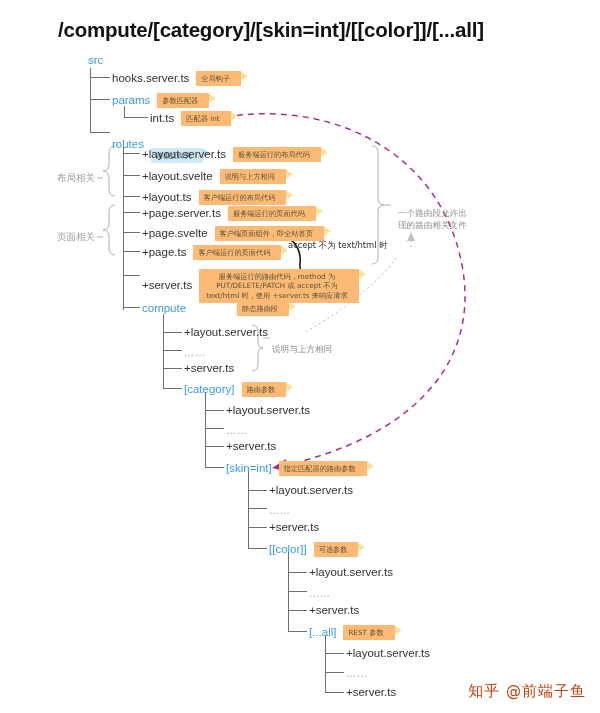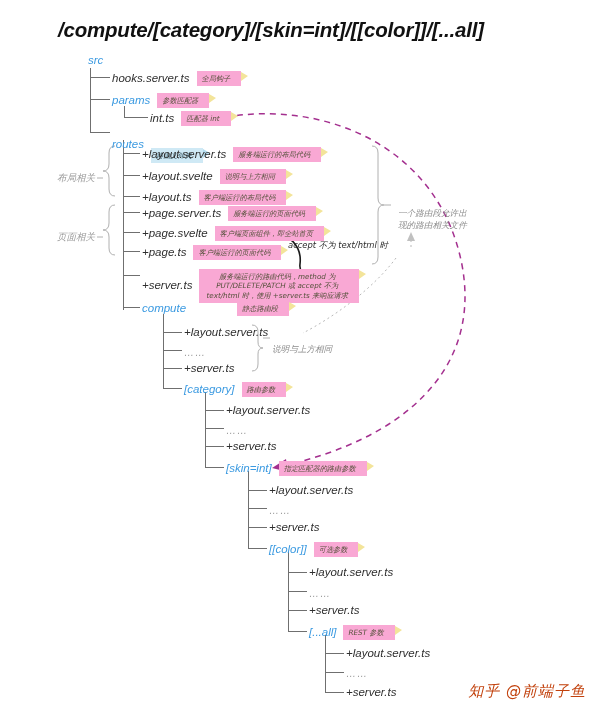--- a/index.html
+++ b/index.html
@@ -1,21 +1,21 @@
 <!DOCTYPE html>
 <html><head>
 <meta charset="utf-8">
 <style>
   html,body{margin:0;padding:0;}
   body{
     width:600px;height:713px;background:#ffffff;
     font-family:"Liberation Sans","DejaVu Sans",sans-serif;
     color:#1a1a1a;position:relative;overflow:hidden;
   }
-  #root{position:relative;width:600px;height:713px;font-style:italic;}
+  #root{position:relative;width:600px;height:713px;}
 
   
   .title{
     position:absolute;left:58px;top:18px;
     font-size:20.5px;font-weight:bold;letter-spacing:-0.2px;
     color:#111;white-space:nowrap;
   }
 
   
   svg.lines{position:absolute;left:0;top:0;width:600px;height:713px;pointer-events:none;}
@@ -26,21 +26,21 @@
     font-size:11.5px;line-height:13px;
     display:flex;align-items:center;
   }
   .node .nm{color:#2f2f2f;}
   .node.folder .nm{color:#3b9ae1;}
   .node.dots .nm{color:#9a9a9a;letter-spacing:1px;font-size:10px;}
 
   
   .tag{
     position:relative;display:inline-block;margin-left:7px;
-    background:#f9a8d4;color:#55513b;
+    background:#fdba74;color:#55513b;
     font-size:7.2px;line-height:9.5px;
     padding:2.5px 11px 2.5px 5px;
     font-family:"DejaVu Sans","Liberation Sans",sans-serif;
   }
   .tag.blue{background:#cfe9f5;color:#3d5b68;margin-top:22px;}
   .tag::after{
     content:"";position:absolute;right:-7px;top:1px;
     border-left:7px solid #f3e49a;
     border-top:4.5px solid transparent;
     border-bottom:5px solid transparent;

